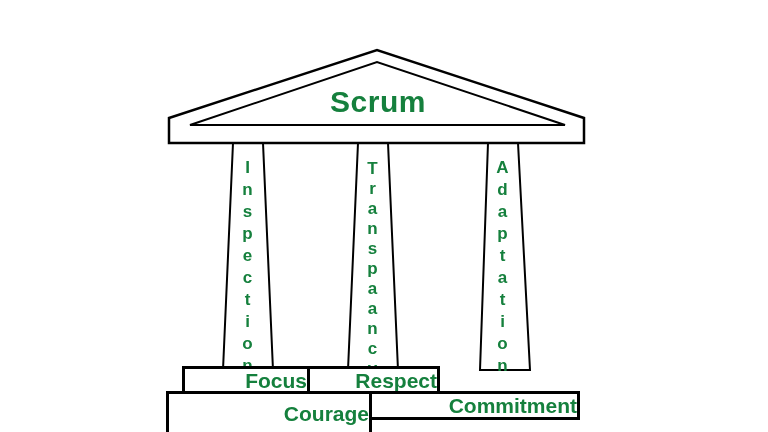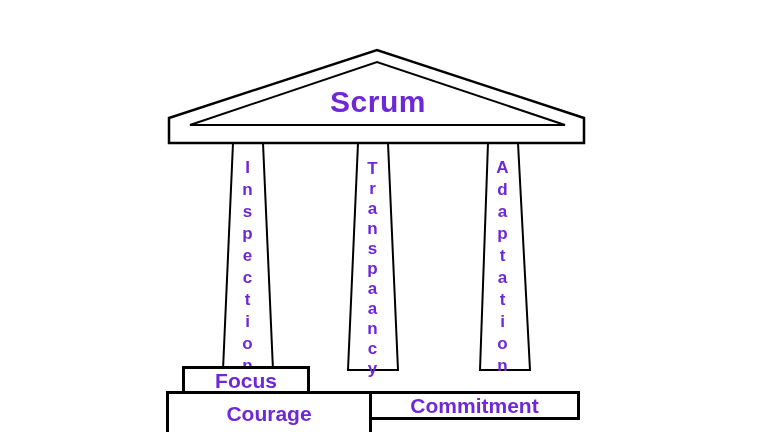--- a/index.html
+++ b/index.html
@@ -6,21 +6,21 @@
     margin: 0;
     padding: 0;
     background: #ffffff;
   }
   .stage {
     position: relative;
     width: 768px;
     height: 432px;
     background: #ffffff;
     font-family: "Liberation Sans", sans-serif;
-    color: #6d28d9;
+    color: #15803d;
     overflow: hidden;
   }
   .shapes {
     position: absolute;
     left: 0;
     top: 0;
   }
   .title {
     position: absolute;
     left: 278px;
@@ -44,21 +44,21 @@
   .pillar-label.p1 { left: 239px; top: 158px; letter-spacing: 3px; }
   .pillar-label.p2 { left: 364px; top: 159px; letter-spacing: 1px; }
   .pillar-label.p3 { left: 494px; top: 158px; letter-spacing: 3px; }
   .vbox {
     position: absolute;
     box-sizing: border-box;
     background: #ffffff;
     border: 3px solid #000000;
     display: flex;
     align-items: center;
-    justify-content: center;
+    justify-content: flex-end;
     font-weight: 700;
     font-size: 21px;
     line-height: 1;
   }
   .vbox.focus      { left: 182px; top: 366px; width: 128px; height: 28px; }
   .vbox.respect    { left: 307px; top: 366px; width: 133px; height: 28px; }
   .vbox.openness   { left: 437px; top: 366px; width: 130px; height: 28px; }
   .vbox.courage    { left: 166px; top: 391px; width: 206px; height: 45px; }
   .vbox.commitment { left: 369px; top: 391px; width: 211px; height: 29px; }
 </style>
@@ -80,20 +80,23 @@
 
   <div class="title">Scrum</div>
 
   <div class="pillar-label p1">Inspection</div>
   <div class="pillar-label p2">Transpaancy</div>
   <div class="pillar-label p3">Adaptation</div>
 
   <div class="vbox focus">
     <span>Focus</span>
   </div>
+  <div class="vbox respect">
+    <span>Respect</span>
+  </div>
   <div class="vbox courage">
     <span>Courage</span>
   </div>
   <div class="vbox commitment">
     <span>Commitment</span>
   </div>
 
 </div>
 
 </body></html>

